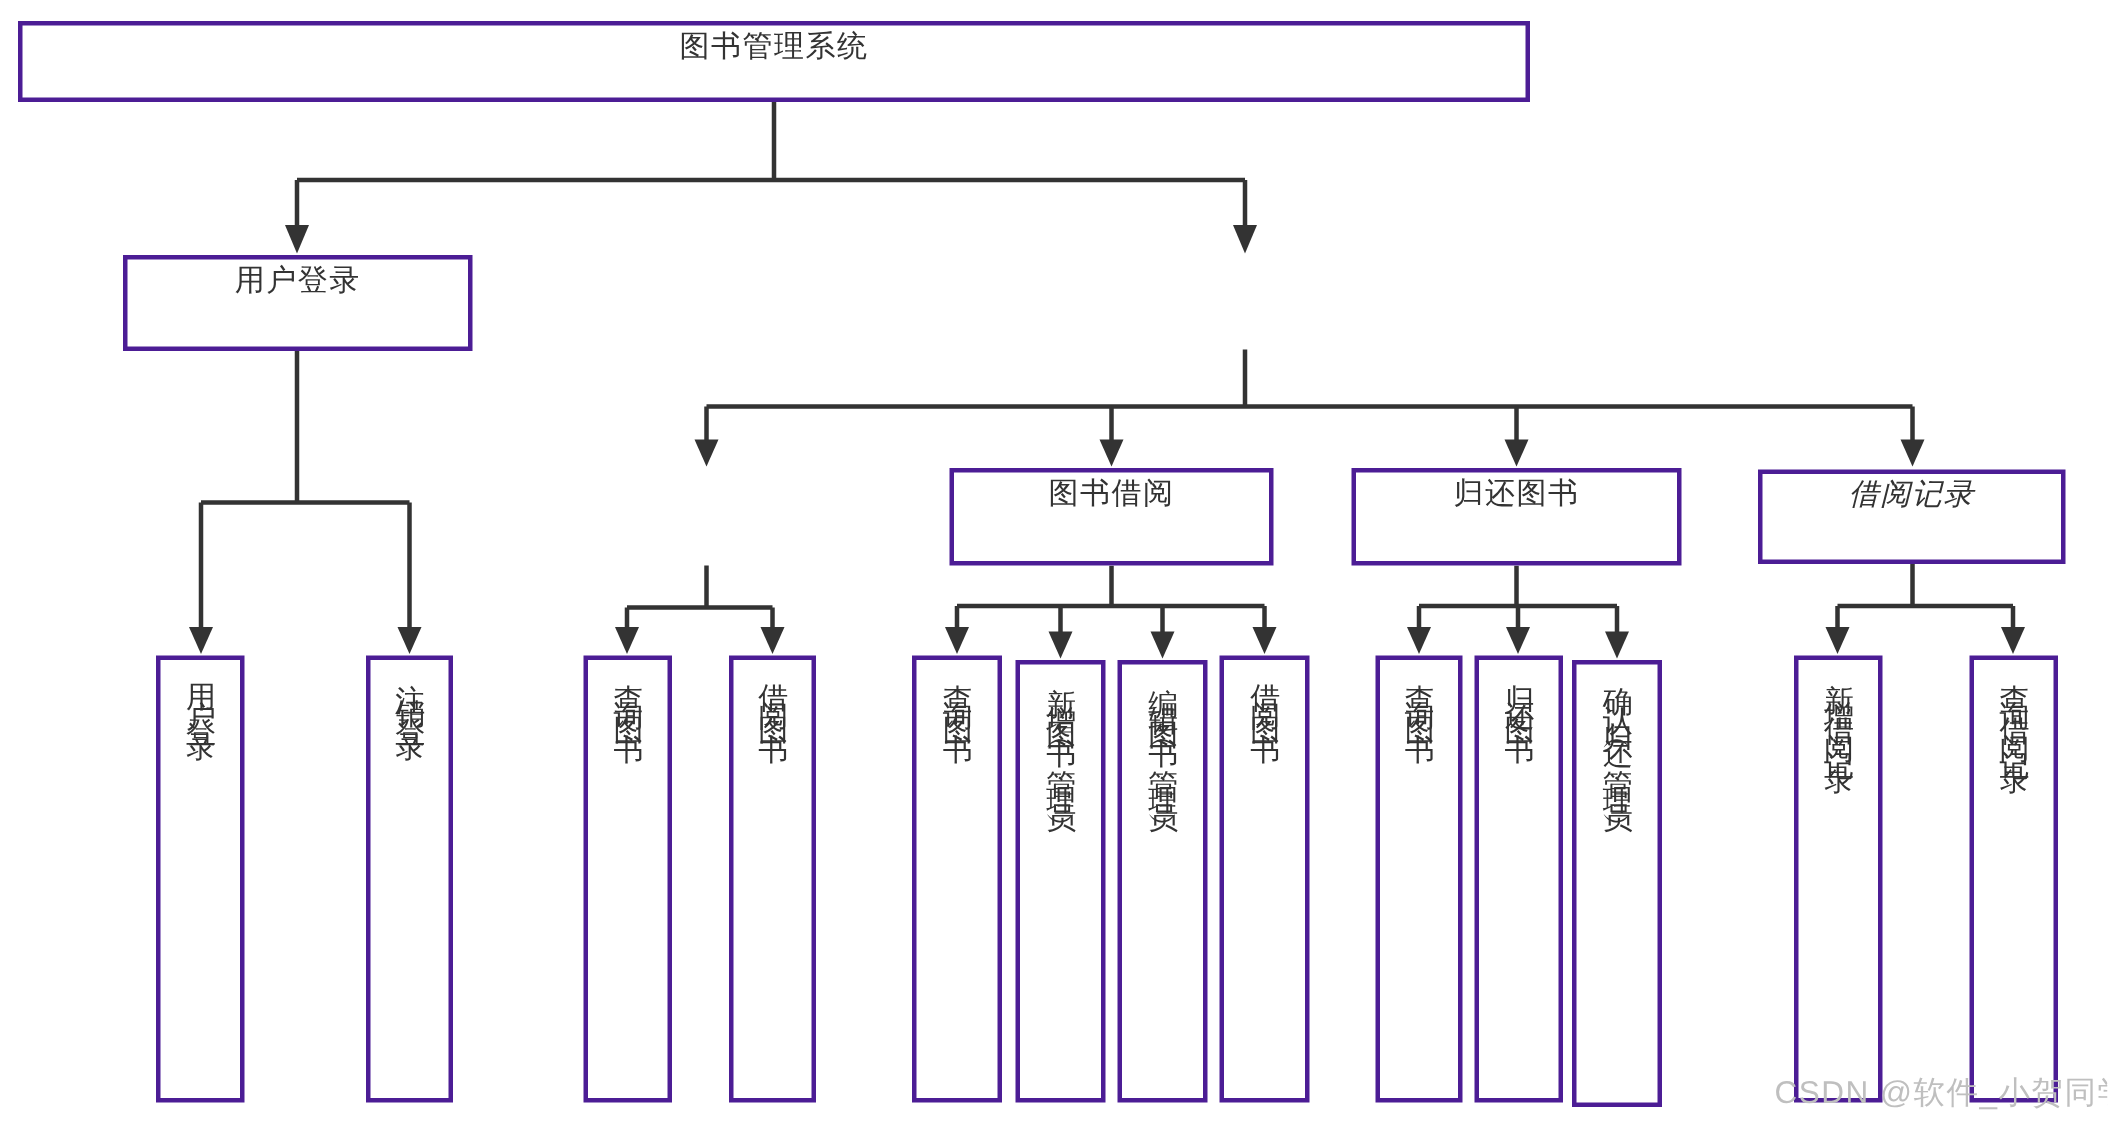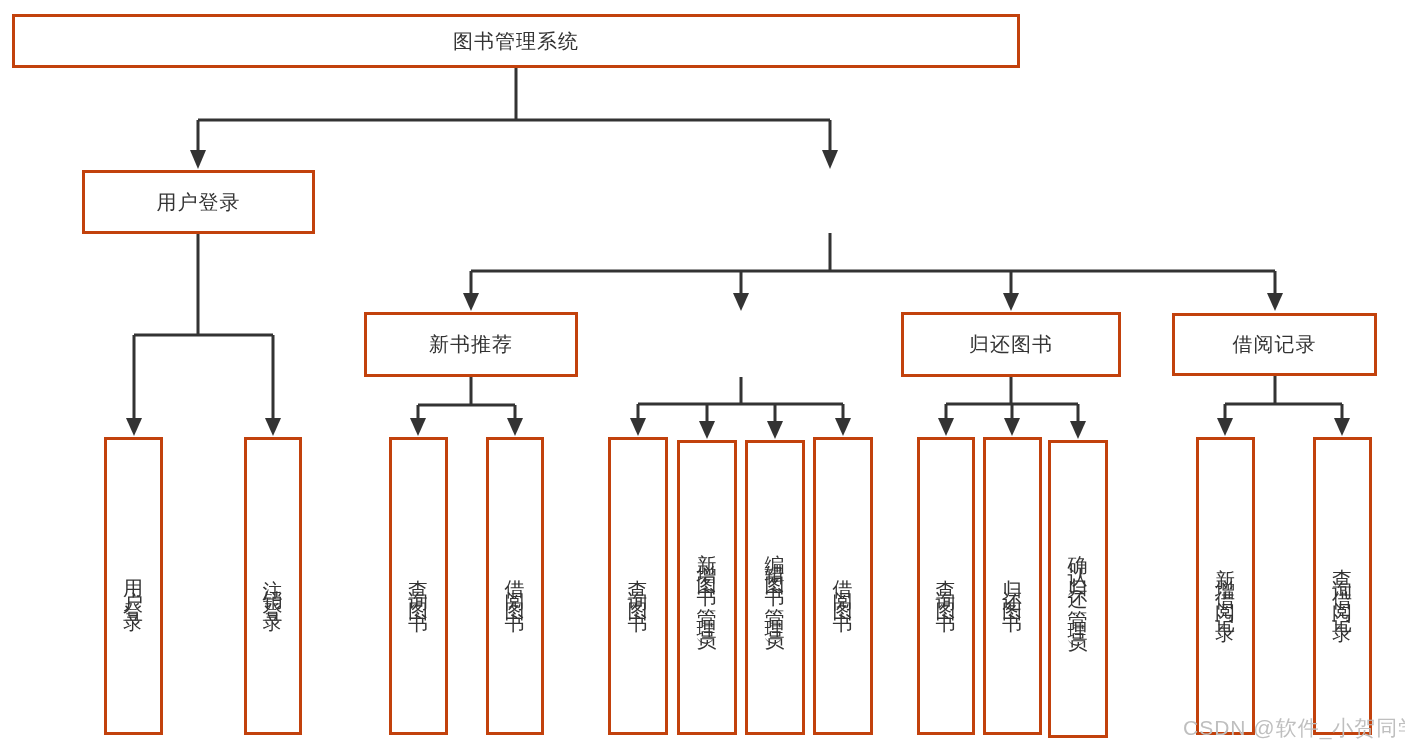--- a/index.html
+++ b/index.html
@@ -12,24 +12,24 @@
     overflow: hidden;
   }
   svg.connectors {
     position: absolute;
     left: 0; top: 0;
     width: 1405px; height: 747px;
   }
   .node {
     position: absolute;
     box-sizing: border-box;
-    border: 3px solid #c2410c;
+    border: 3px solid #4c1d95;
     background: #ffffff;
     display: flex;
-    align-items: center;
+    align-items: flex-start;
     justify-content: center;
     color: #333333;
   }
   .node.h .lbl {
     font-size: 20px;
     letter-spacing: 1px;
     white-space: nowrap;
   }
   .node.v .lbl {
     writing-mode: vertical-rl;
@@ -102,27 +102,27 @@
   </svg>
 
   <div class="node h" style="left:12px; top:14px; width:1008px; height:54px;">
     <span class="lbl">图书管理系统</span>
   </div>
 
   <div class="node h" style="left:82px; top:170px; width:233px; height:64px;">
     <span class="lbl">用户登录</span>
   </div>
 
-  <div class="node h" style="left:364px; top:312px; width:214px; height:65px;">
-    <span class="lbl">新书推荐</span>
+  <div class="node h" style="left:633px; top:312px; width:216px; height:65px;">
+    <span class="lbl">图书借阅</span>
   </div>
   <div class="node h" style="left:901px; top:312px; width:220px; height:65px;">
     <span class="lbl">归还图书</span>
   </div>
-  <div class="node h" style="left:1172px; top:313px; width:205px; height:63px;">
+  <div class="node h" style="left:1172px; top:313px; width:205px; height:63px;font-style:italic;">
     <span class="lbl">借阅记录</span>
   </div>
 
   <div class="node v" style="left:104px; top:437px; width:59px; height:298px;">
     <span class="lbl">用户登录</span>
   </div>
   <div class="node v" style="left:244px; top:437px; width:58px; height:298px;">
     <span class="lbl">注销登录</span>
   </div>
 

